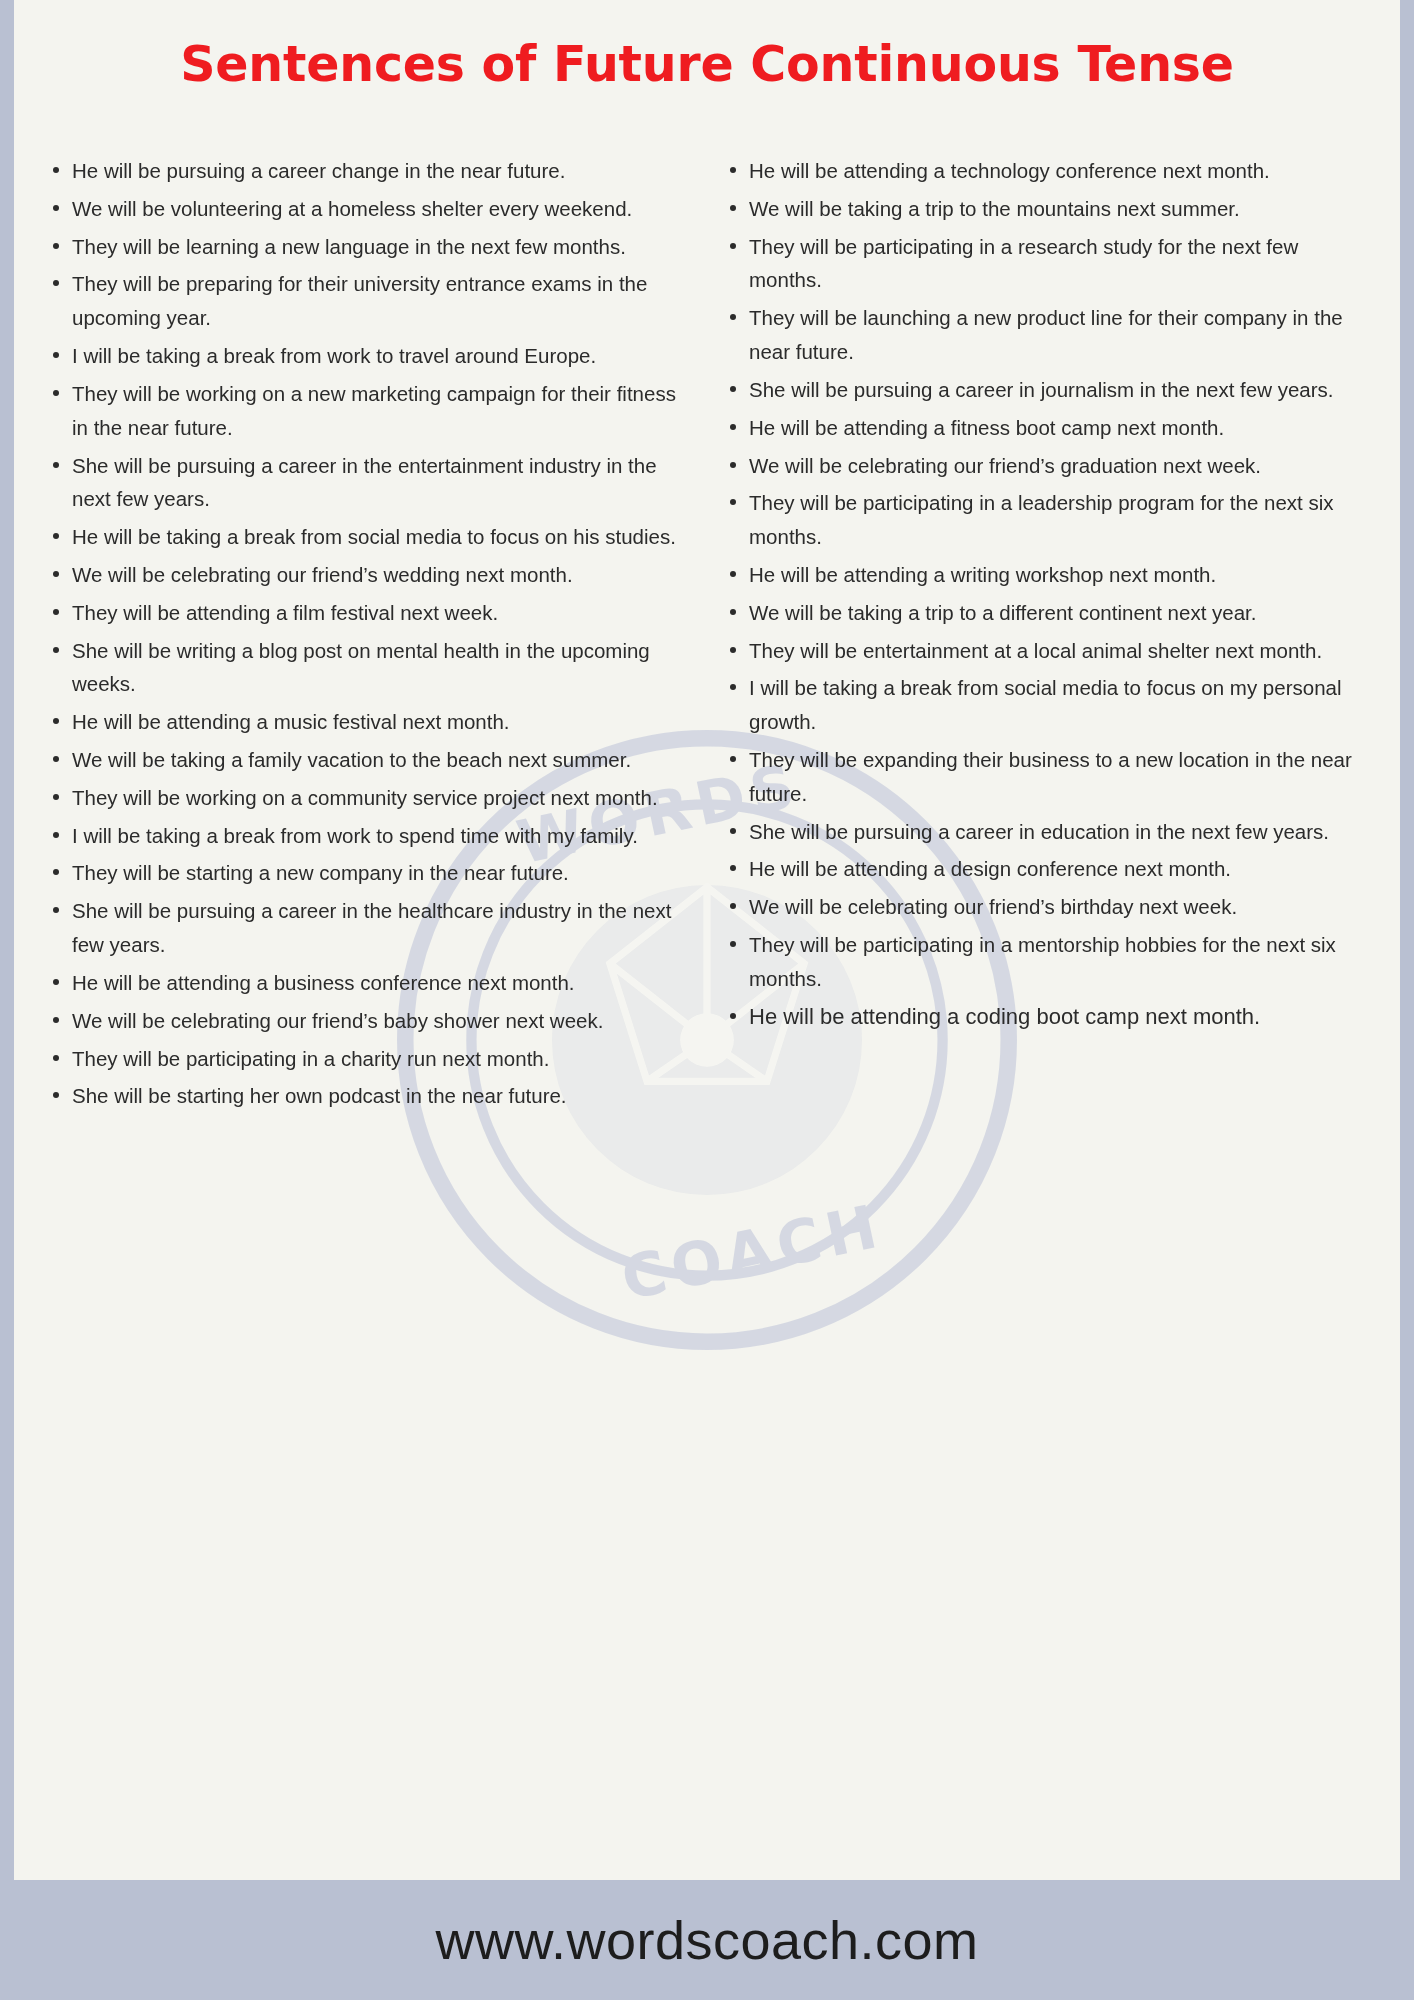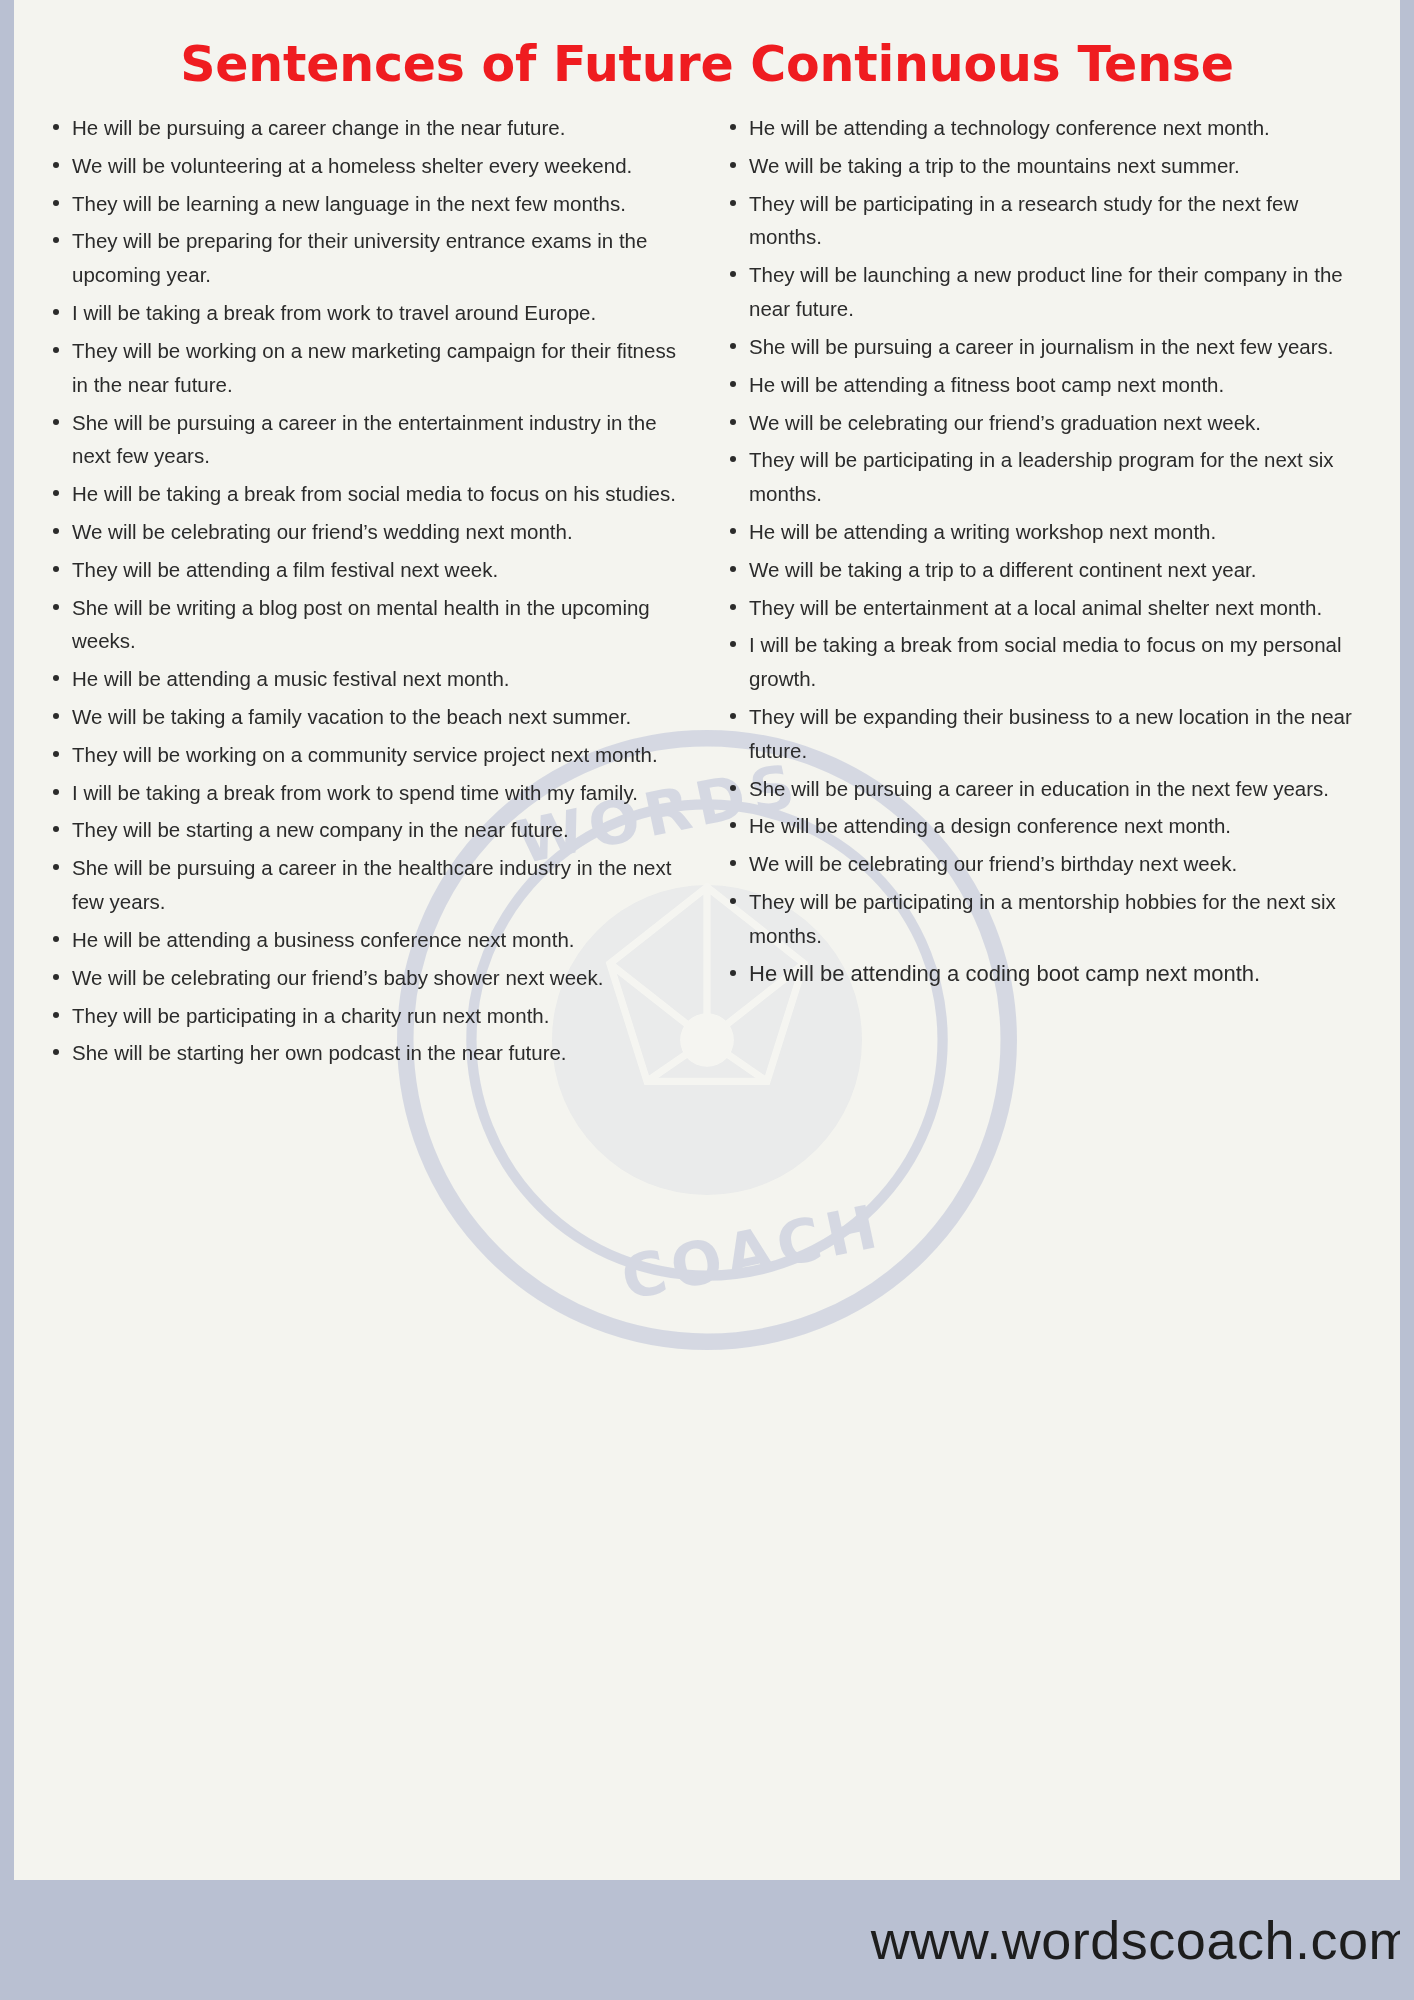--- a/index.html
+++ b/index.html
@@ -66,20 +66,21 @@
 
   .columns {
     display: flex;
     gap: 24px;
     align-items: flex-start;
     padding: 0 14px;
   }
   .col {
     width: 50%;
     box-sizing: border-box;
+    margin-top: 43px;
   }
 
   ul.sentence-list {
     list-style: none;
     margin: 0;
     padding: 0;
   }
   ul.sentence-list li {
     position: relative;
     padding-left: 30px;
@@ -104,21 +105,21 @@
     line-height: 1.55;
   }
 
   .footer {
     position: relative;
     z-index: 3;
     height: 120px;
     background: #b9c0d2;
     display: flex;
     align-items: center;
-    justify-content: flex-end;
+    justify-content: center;
   }
   .footer-text {
     font-size: 54px;
     color: #1d1d1d;
     font-family: "Liberation Sans", sans-serif;
     letter-spacing: 0.5px;
   }
 </style>
 </head>
 <body>

